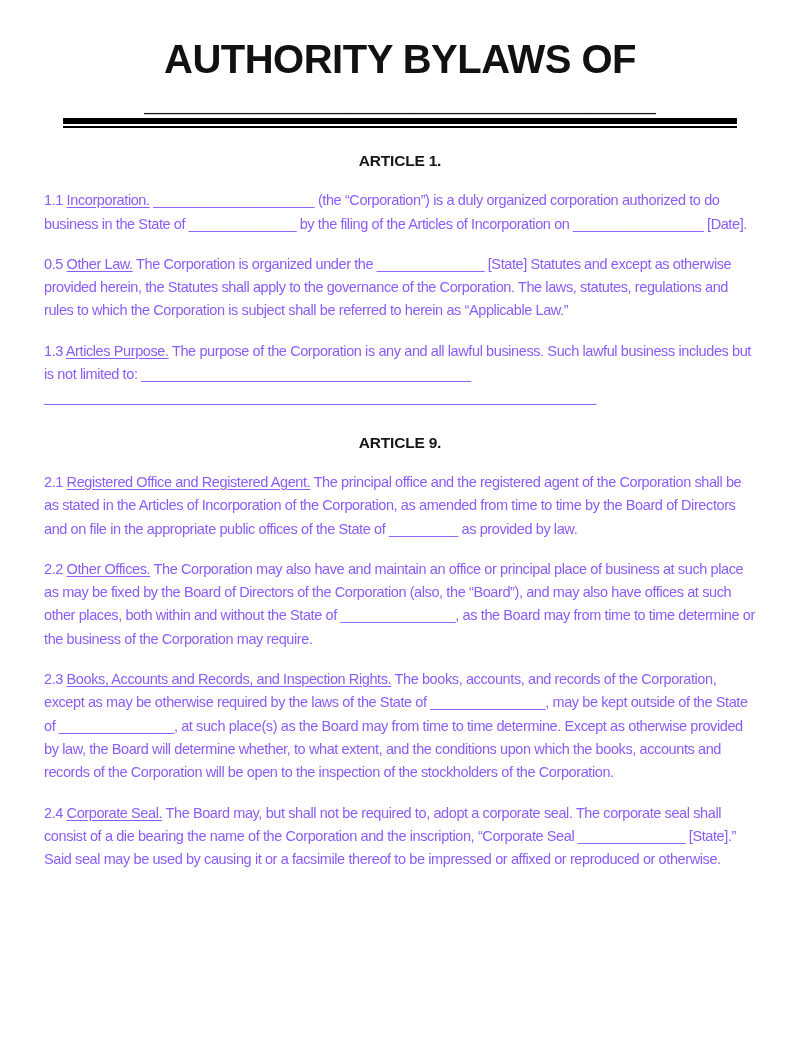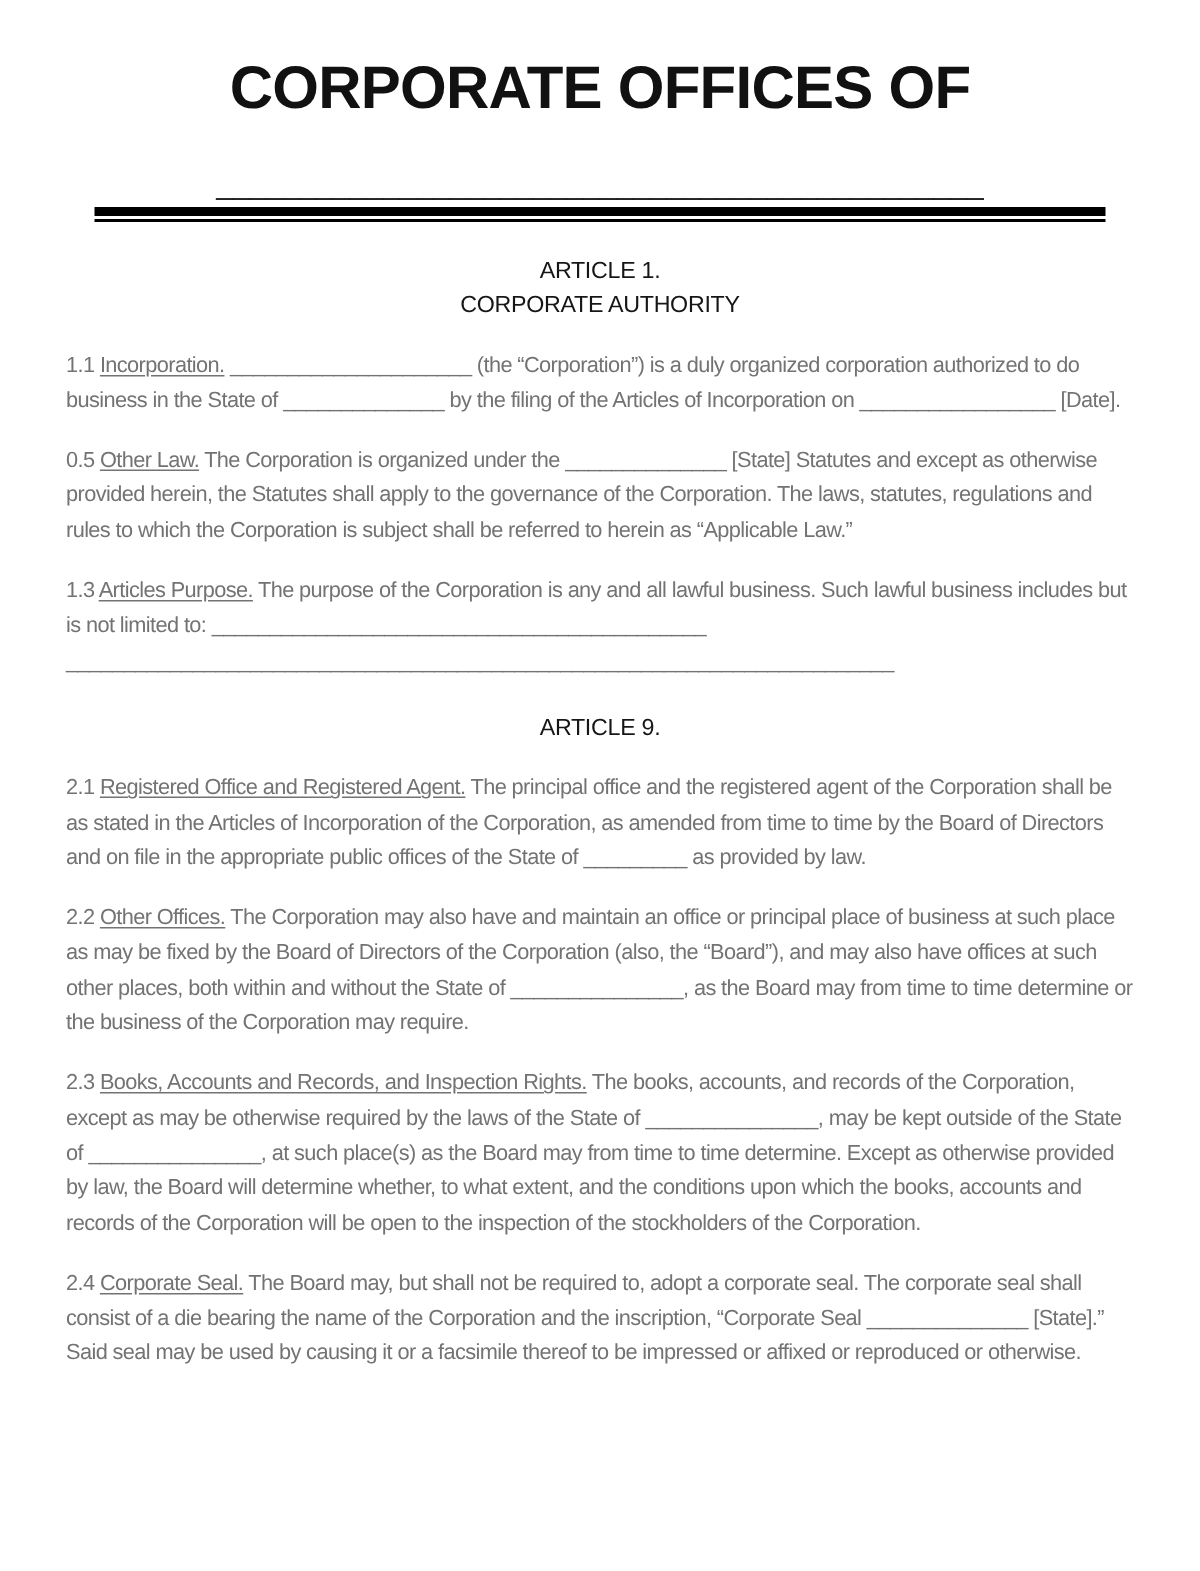--- a/index.html
+++ b/index.html
@@ -16,74 +16,73 @@
     margin: 36px 0 0 0;
     text-align: center;
     font-size: 40px;
     line-height: 46px;
     font-weight: 700;
     letter-spacing: -0.5px;
     color: #111;
   }
 
   .name-blank {
-    margin-top: 28px;
+    margin-top: 8px;
     text-align: center;
     font-size: 20px;
     line-height: 26px;
     color: #1a1a1a;
     white-space: nowrap;
     overflow: hidden;
   }
 
   .rule { margin: 2px auto 0 auto; width: 674px; }
   .rule-thick { height: 6px; background: #000; }
   .rule-thin  { height: 2px; background: #000; margin-top: 2px; }
 
   .article-heading {
     margin: 21px 0 0 0;
     text-align: center;
-    font-weight: 400;
+    font-weight: 700;
     font-size: 15.5px;
     line-height: 23.3px;
     letter-spacing: -0.2px;
     color: #161616;
   }
 
   .para {
     margin: 17px 0 0 0;
     font-size: 14.5px;
     line-height: 23.3px;
     letter-spacing: -0.4px;
     white-space: pre-wrap;
-    color: #737373;
+    color: #8b5cf6;
   }
   .para .u {
     text-decoration: underline;
     text-underline-offset: 2px;
   }
 </style>
 </head>
 <body>
 
 <div class="page">
-  <h1 class="title">CORPORATE OFFICES OF</h1>
+  <h1 class="title">AUTHORITY BYLAWS OF</h1>
 
   <div class="name-blank">______________________________________________</div>
 
   <div class="rule">
     <div class="rule-thick"></div>
     <div class="rule-thin"></div>
   </div>
 
   <main>
       <section>
         <div class="article-heading">
           <div>ARTICLE 1.</div>
-          <div>CORPORATE AUTHORITY</div>
         </div>
         <p class="para"><span>1.1 </span><span class="u">Incorporation.</span><span> _____________________ (the “Corporation”) is a duly organized corporation authorized to do business in the State of ______________ by the filing of the Articles of Incorporation on _________________ [Date].</span></p>
         <p class="para"><span>0.5 </span><span class="u">Other Law.</span><span> The Corporation is organized under the ______________ [State] Statutes and except as otherwise provided herein, the Statutes shall apply to the governance of the Corporation. The laws, statutes, regulations and rules to which the Corporation is subject shall be referred to herein as “Applicable Law.”</span></p>
         <p class="para"><span>1.3 </span><span class="u">Articles Purpose.</span><span> The purpose of the Corporation is any and all lawful business. Such lawful business includes but is not limited to: ___________________________________________
 ________________________________________________________________________</span></p>
       </section>
       <section>
         <div class="article-heading">
           <div>ARTICLE 9.</div>
         </div>

